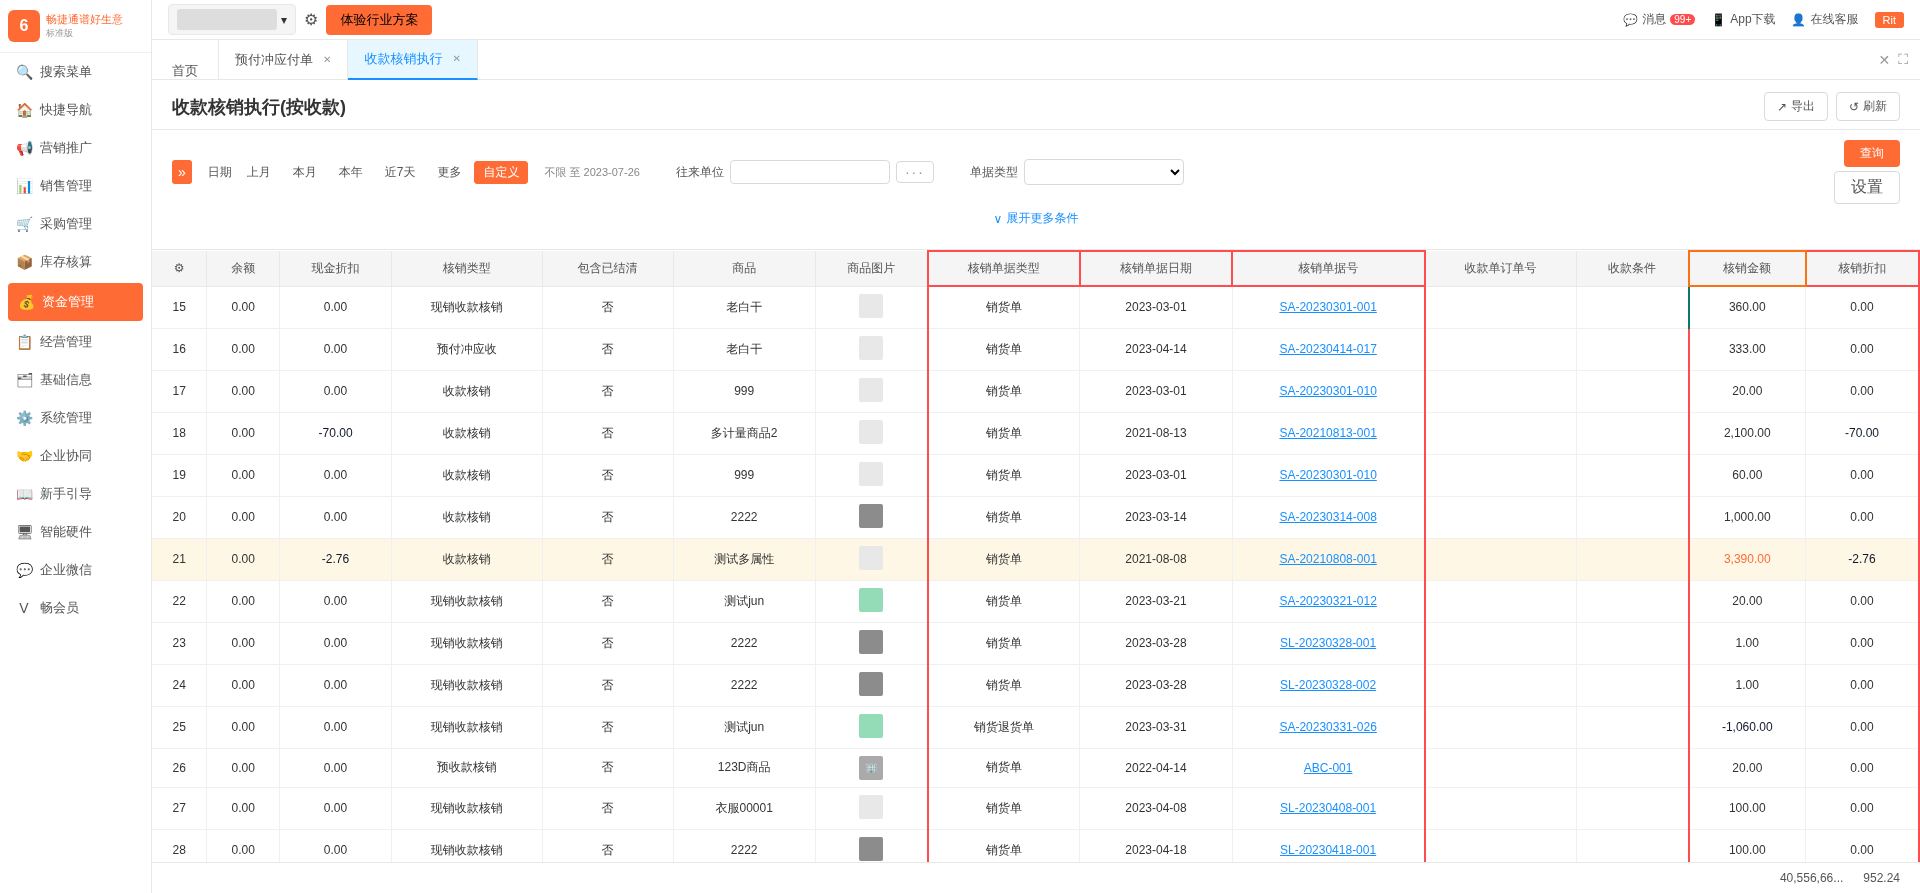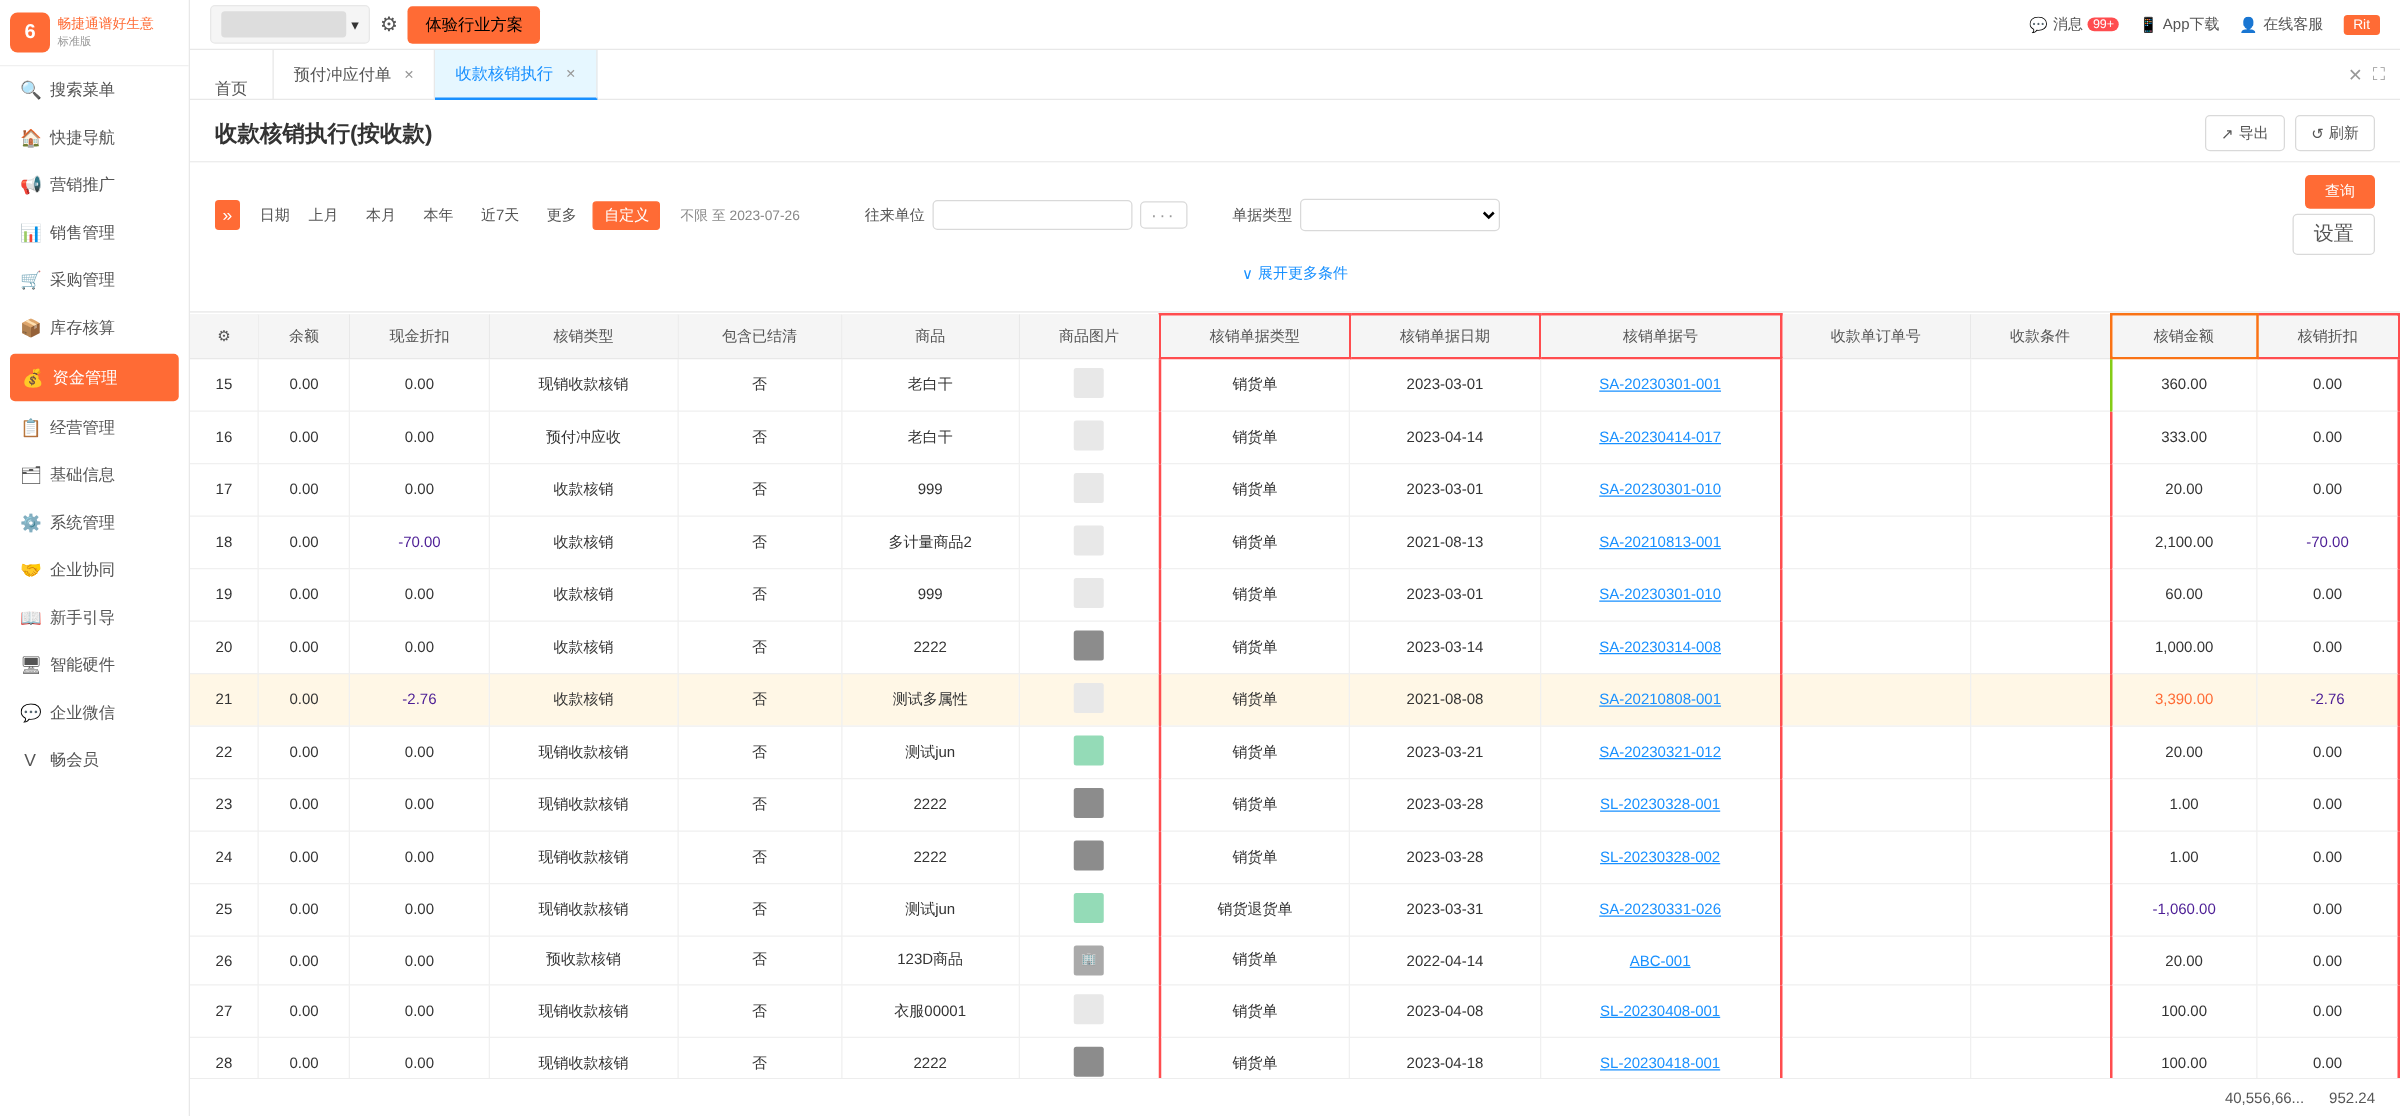--- a/index.html
+++ b/index.html
@@ -64,21 +64,21 @@
     .ellipsis-btn { cursor: pointer; color: #999; letter-spacing: 2px; font-size: 14px; border: 1px solid #d9d9d9; border-radius: 4px; padding: 2px 8px; background: white; }
 
     
     .table-container { flex: 1; overflow: auto; background: #fff; margin: 0; }
     table { width: 100%; border-collapse: collapse; font-size: 12px; }
     thead tr { background: #f5f5f5; }
     th { padding: 8px 10px; text-align: center; border-bottom: 1px solid #e8e8e8; border-right: 1px solid #e8e8e8; color: #555; font-weight: normal; white-space: nowrap; position: sticky; top: 0; background: #f5f5f5; z-index: 10; }
     td { padding: 7px 10px; text-align: center; border-bottom: 1px solid #f0f0f0; border-right: 1px solid #f0f0f0; color: #333; white-space: nowrap; }
     tr.highlighted td { background: #fff7e6; }
     .link-text { color: #1890ff; cursor: pointer; text-decoration: underline; }
-    .text-red { color: #4c1d95; }
+    .text-red { color: #0f172a; }
     .text-orange { color: #ff6b35; }
 
     
     .table-footer { background: #fff; border-top: 1px solid #e8e8e8; padding: 8px 20px; display: flex; align-items: center; justify-content: flex-end; gap: 20px; }
     .footer-total { font-size: 12px; color: #555; }
 
     
     ::-webkit-scrollbar { width: 6px; height: 6px; }
     ::-webkit-scrollbar-track { background: #f5f5f5; }
     ::-webkit-scrollbar-thumb { background: #ccc; border-radius: 3px; }
@@ -236,21 +236,21 @@
             <span class="date-btn">本月</span>
             <span class="date-btn">本年</span>
             <span class="date-btn">近7天</span>
             <span class="date-btn">更多</span>
             <span class="date-btn custom">自定义</span>
           </div>
         </div>
         <div>
           <div class="date-range">不限 至 2023-07-26</div>
         </div>
-        <div class="filter-item" style="margin-left:36px;">
+        <div class="filter-item" style="margin-left:20px;">
           <span class="filter-label">往来单位</span>
           <input class="filter-input" style="">
           <span class="ellipsis-btn">···</span>
         </div>
         <div class="filter-item" style="margin-left:20px;">
           <span class="filter-label">单据类型</span>
           <select class="filter-select">
             <option value=""></option>
           </select>
         </div>
@@ -294,21 +294,21 @@
     <td class="">0.00</td>
     <td>现销收款核销</td>
     <td>否</td>
     <td>老白干</td>
     <td><div style="width:24px;height:24px;background:#e8e8e8;border-radius:2px;display:inline-block;"></div></td>
     <td style="border-left:2px solid #ff4d4f;border-right:1px solid #f0f0f0;">销货单</td>
     <td style="border-left:1px solid #f0f0f0;border-right:1px solid #f0f0f0;">2023-03-01</td>
     <td style="border-left:1px solid #f0f0f0;border-right:2px solid #ff4d4f;"><span class="link-text">SA-20230301-001</span></td>
     <td></td>
     <td></td>
-    <td class="" style="border-left:2px solid #84cc16;border-right:1px solid #f0f0f0;">360.00</td>
+    <td class="" style="border-left:2px solid #0f766e;border-right:1px solid #f0f0f0;">360.00</td>
     <td class="" style="border-left:1px solid #f0f0f0;border-right:2px solid #ff4d4f;">0.00</td>
   </tr>
             <tr>
     <td>16</td>
     <td>0.00</td>
     <td class="">0.00</td>
     <td>预付冲应收</td>
     <td>否</td>
     <td>老白干</td>
     <td><div style="width:24px;height:24px;background:#e8e8e8;border-radius:2px;display:inline-block;"></div></td>

